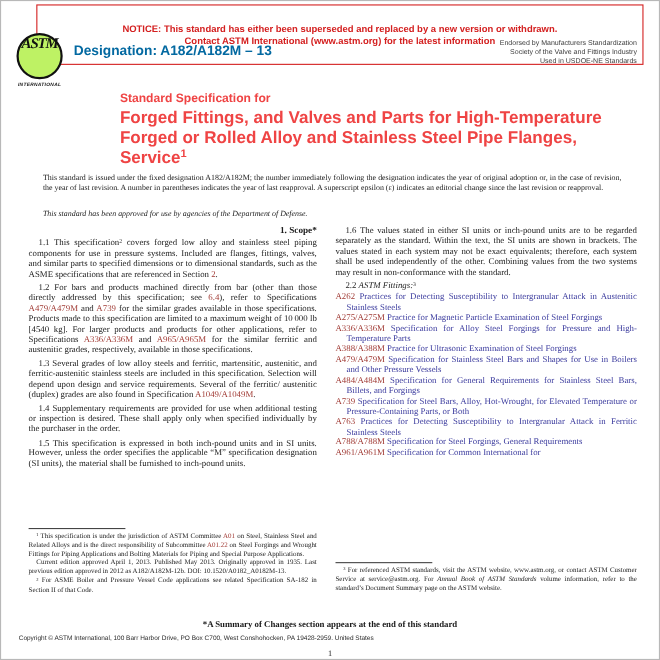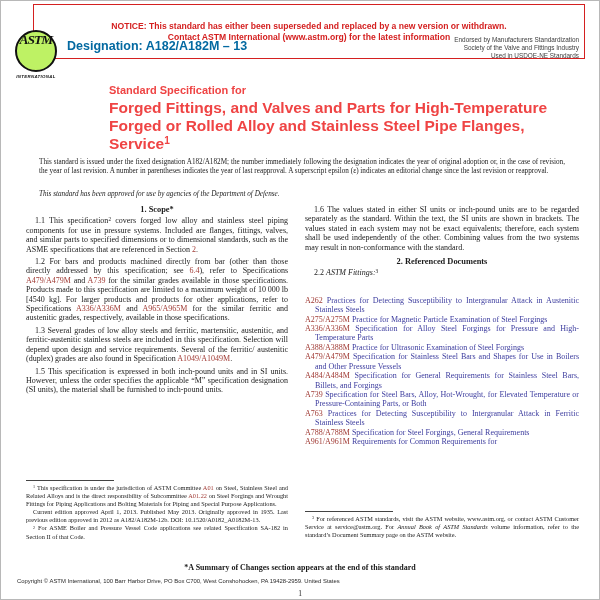--- a/index.html
+++ b/index.html
@@ -28,25 +28,25 @@
   .title-kicker{font-size:11px;margin-bottom:3px;}
   .title-main{font-size:15.5px;line-height:18px;}
 
   .intro{position:absolute;left:38px;right:34px;top:157px;font-size:7.2px;line-height:9.2px;
          text-align:justify;}
   .dod{position:absolute;left:38px;top:189px;font-size:7.2px;font-style:italic;}
 
   .col{position:absolute;top:204px;font-size:8px;line-height:9.4px;text-align:justify;}
   .col-left{left:25px;width:262px;}
   .col-right{left:304px;width:274px;}
-  .sec-head{font-weight:bold;font-size:8.4px;margin:0 0 2px 0;text-align:center;}
+  .sec-head{font-weight:bold;font-size:8.4px;margin:0 0 2px 0;text-align:right;}
   .sec-head.later{margin-top:5px;}
   .para{margin:0 0 3px 0;text-indent:9px;}
   .ssub{margin:0;text-indent:9px;}
-  .ref-list{margin-top:18px;}
+  .ref-list{margin-top:1px;}
   .ref-item{padding-left:10px;text-indent:-10px;margin:0;}
   .code,.s-r{color:#9f3832;}
   .txt,.s-b{color:#3c3c9e;}
   .s-i{font-style:italic;}
   sup{font-size:65%;line-height:0;position:relative;top:-0.45em;vertical-align:baseline;}
 
   .fnsep{position:absolute;width:88px;border-top:1px solid #444;height:0;}
   .fnsep-left{left:25px;top:479px;}
   .fnsep-right{left:304px;top:510px;}
   .fn{position:absolute;font-size:6.3px;line-height:8.1px;text-align:justify;}
@@ -94,38 +94,38 @@
   </div>
 
   <div class="intro">This standard is issued under the fixed designation A182/A182M; the number immediately following the designation indicates the year of original adoption or, in the case of revision, the year of last revision. A number in parentheses indicates the year of last reapproval. A superscript epsilon (ε) indicates an editorial change since the last revision or reapproval.</div>
   <div class="dod">This standard has been approved for use by agencies of the Department of Defense.</div>
 
   <div class="col col-left">
     <div class="sec-head">1. Scope*</div>
     <p class="para">1.1 This specification<sup>2</sup> covers forged low alloy and stainless steel piping components for use in pressure systems. Included are flanges, fittings, valves, and similar parts to specified dimensions or to dimensional standards, such as the ASME specifications that are referenced in Section <span class="s-r">2</span>.</p>
     <p class="para">1.2 For bars and products machined directly from bar (other than those directly addressed by this specification; see <span class="s-r">6.4</span>), refer to Specifications <span class="s-r">A479/A479M</span> and <span class="s-r">A739</span> for the similar grades available in those specifications. Products made to this specification are limited to a maximum weight of 10 000 lb [4540 kg]. For larger products and products for other applications, refer to Specifications <span class="s-r">A336/A336M</span> and <span class="s-r">A965/A965M</span> for the similar ferritic and austenitic grades, respectively, available in those specifications.</p>
     <p class="para">1.3 Several grades of low alloy steels and ferritic, martensitic, austenitic, and ferritic-austenitic stainless steels are included in this specification. Selection will depend upon design and service requirements. Several of the ferritic/ austenitic (duplex) grades are also found in Specification <span class="s-r">A1049/A1049M</span>.</p>
+    <p class="para">1.4 Supplementary requirements are provided for use when additional testing or inspection is desired. These shall apply only when specified individually by the purchaser in the order.</p>
     <p class="para">1.5 This specification is expressed in both inch-pound units and in SI units. However, unless the order specifies the applicable “M” specification designation (SI units), the material shall be furnished to inch-pound units.</p>
   </div>
 
   <div class="col col-right">
     <p class="para" style="margin-top:0;">1.6 The values stated in either SI units or inch-pound units are to be regarded separately as the standard. Within the text, the SI units are shown in brackets. The values stated in each system may not be exact equivalents; therefore, each system shall be used independently of the other. Combining values from the two systems may result in non-conformance with the standard.</p>
-    <div class="sec-head later">2. Referenced Documents</div>
     <p class="ssub">2.2 <span class="s-i">ASTM Fittings:</span><sup>3</sup></p>
     <div class="ref-list">
       <p class="ref-item"><span class="code">A262</span> <span class="txt">Practices for Detecting Susceptibility to Intergranular Attack in Austenitic Stainless Steels</span></p>
       <p class="ref-item"><span class="code">A275/A275M</span> <span class="txt">Practice for Magnetic Particle Examination of Steel Forgings</span></p>
       <p class="ref-item"><span class="code">A336/A336M</span> <span class="txt">Specification for Alloy Steel Forgings for Pressure and High-Temperature Parts</span></p>
       <p class="ref-item"><span class="code">A388/A388M</span> <span class="txt">Practice for Ultrasonic Examination of Steel Forgings</span></p>
       <p class="ref-item"><span class="code">A479/A479M</span> <span class="txt">Specification for Stainless Steel Bars and Shapes for Use in Boilers and Other Pressure Vessels</span></p>
       <p class="ref-item"><span class="code">A484/A484M</span> <span class="txt">Specification for General Requirements for Stainless Steel Bars, Billets, and Forgings</span></p>
       <p class="ref-item"><span class="code">A739</span> <span class="txt">Specification for Steel Bars, Alloy, Hot-Wrought, for Elevated Temperature or Pressure-Containing Parts, or Both</span></p>
       <p class="ref-item"><span class="code">A763</span> <span class="txt">Practices for Detecting Susceptibility to Intergranular Attack in Ferritic Stainless Steels</span></p>
       <p class="ref-item"><span class="code">A788/A788M</span> <span class="txt">Specification for Steel Forgings, General Requirements</span></p>
-      <p class="ref-item"><span class="code">A961/A961M</span> <span class="txt">Requirements for Common Requirements for</span></p>
+      <p class="ref-item"><span class="code">A961/A961M</span> <span class="txt">Specification for Common International for</span></p>
     </div>
   </div>
 
   <div class="fnsep fnsep-left"></div>
   <div class="fn fn-left">
     <p><sup>1</sup> This specification is under the jurisdiction of ASTM Committee <span class="s-r">A01</span> on Steel, Stainless Steel and Related Alloys and is the direct responsibility of Subcommittee <span class="s-r">A01.22</span> on Steel Forgings and Wrought Fittings for Piping Applications and Bolting Materials for Piping and Special Purpose Applications.</p>
     <p>Current edition approved April 1, 2013. Published May 2013. Originally approved in 1935. Last previous edition approved in 2012 as A182/A182M-12b. DOI: 10.1520/A0182_A0182M-13.</p>
     <p><sup>2</sup> For ASME Boiler and Pressure Vessel Code applications see related Specification SA-182 in Section II of that Code.</p>
   </div>
 

